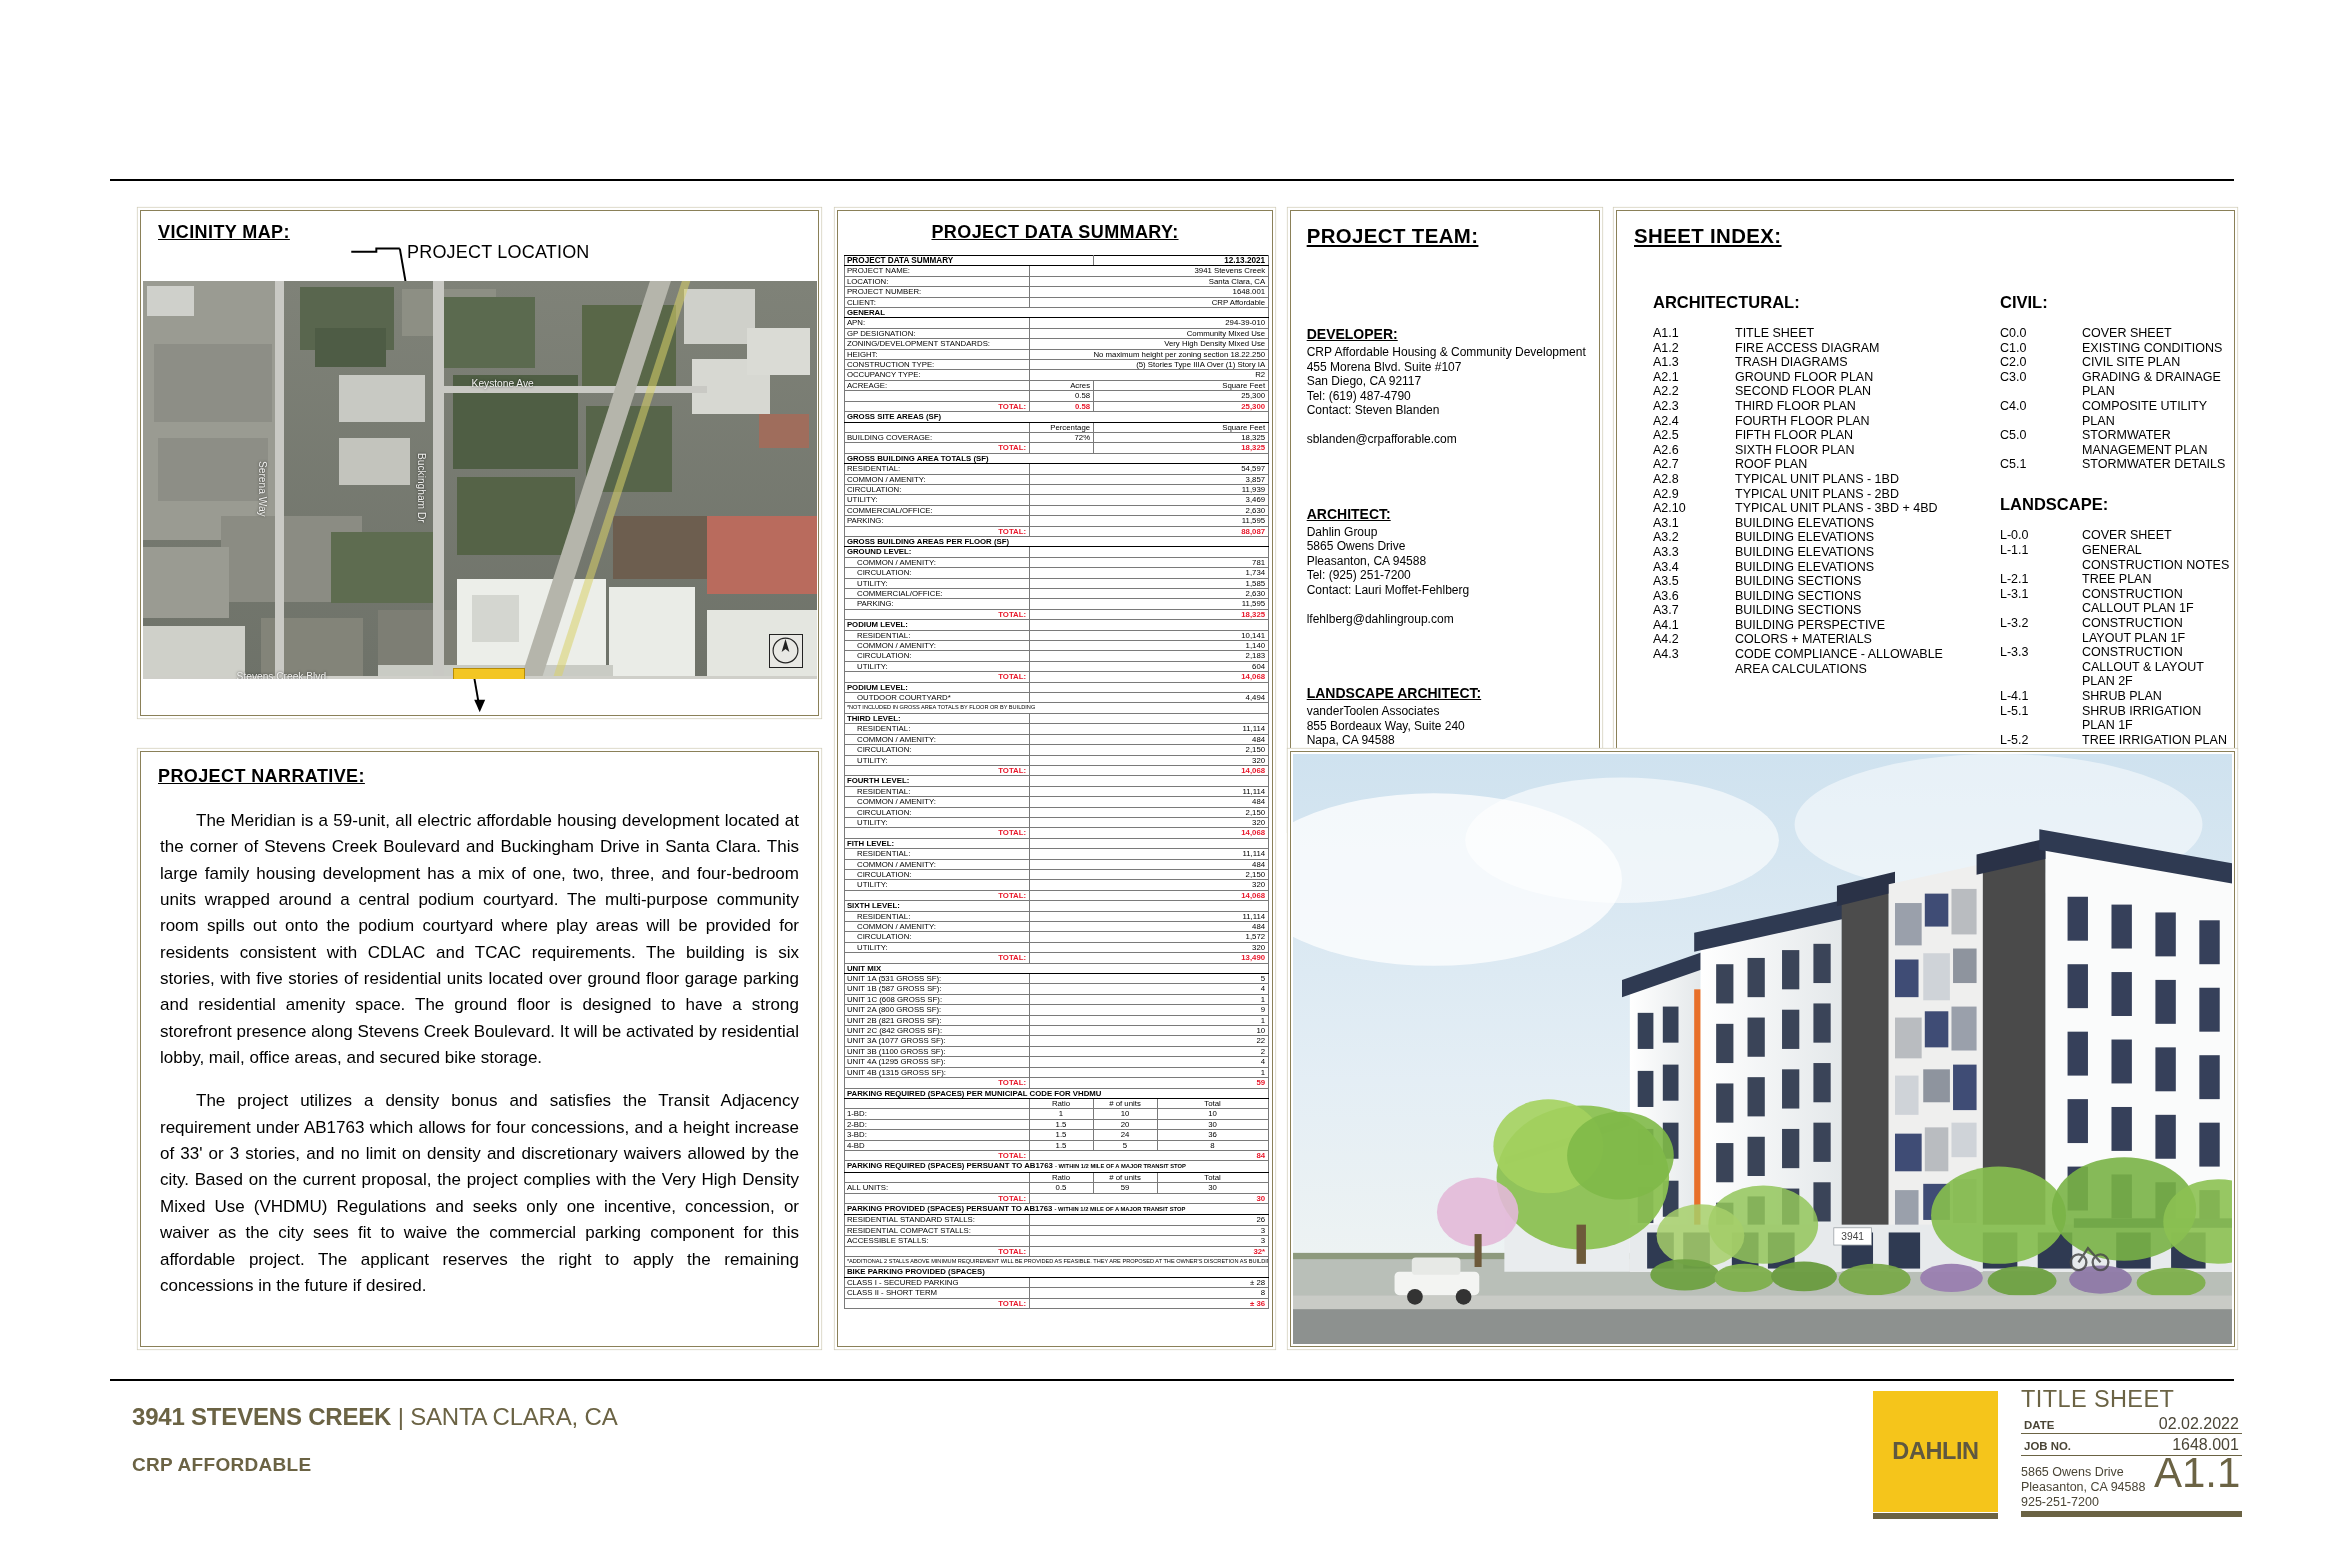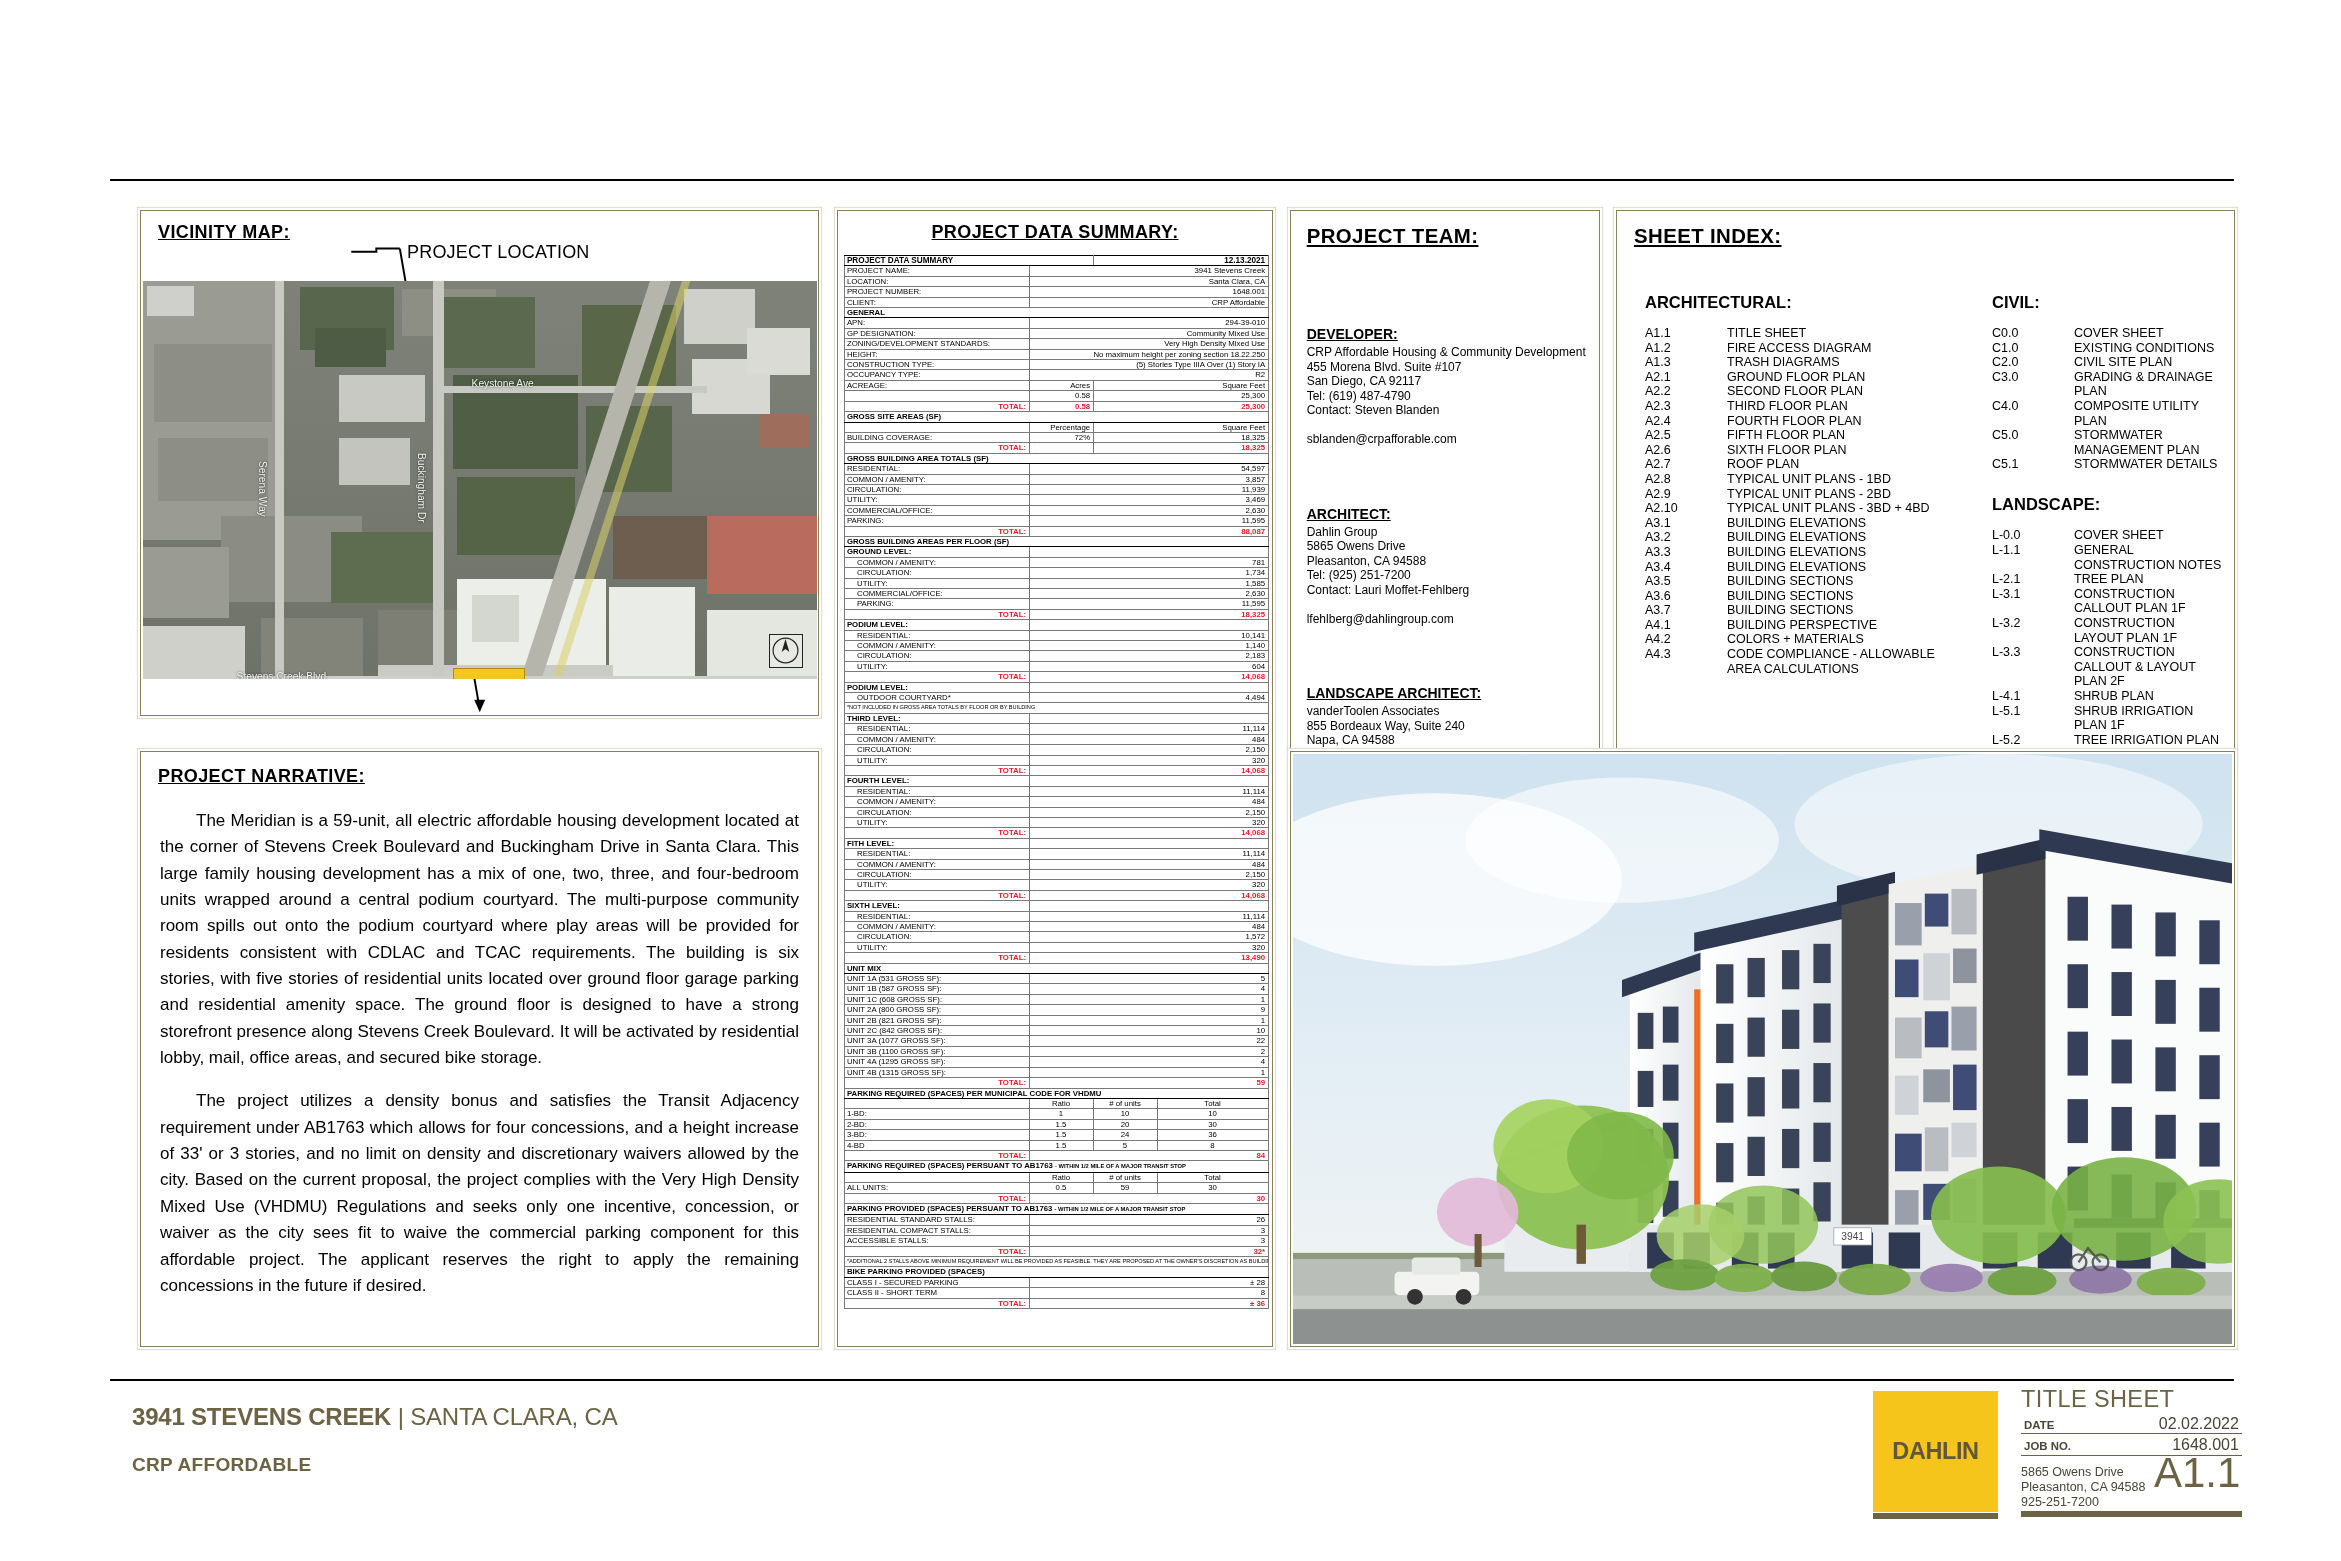--- a/index.html
+++ b/index.html
@@ -76,21 +76,21 @@
   #team { left:1290px; top:210px; width:310px; height:620px; }
   #team .panel-title { position:absolute; left:15.7px; top:14px; font-size:20.4px; }
   .team-block { position:absolute; left:15.7px; right:11px; }
   .team-head { font-size:14px; font-weight:bold; text-decoration:underline; margin-bottom:3.1px;margin-top:48px; }
   .team-line { font-size:12px; line-height:14.5px; }
   .team-gap { height:11px; }
 
   
   #index { left:1616px; top:210px; width:619px; height:556px; }
   #index .panel-title { position:absolute; left:17px; top:14px; font-size:20.4px; }
-  .idx-col { position:absolute; font-size:12.5px; }
+  .idx-col { position:absolute; font-size:12.5px;margin-left:8px; }
   .idx-head { font-size:16.5px; font-weight:bold; margin-bottom:14px; }
   .idx-row { display:flex; line-height:14.6px; }
   .idx-num { width:82px; flex:0 0 82px; }
   .idx-name { flex:1; }
   .idx-cont { padding-left:82px; line-height:14.6px; }
   .idx-gap { height:23.5px; }
 
   
   #render { left:1290px; top:751px; width:945px; height:596px; overflow:hidden; }
   .render-inner { position:absolute; inset:1.6px; overflow:hidden; background:#dfe9f1; }

